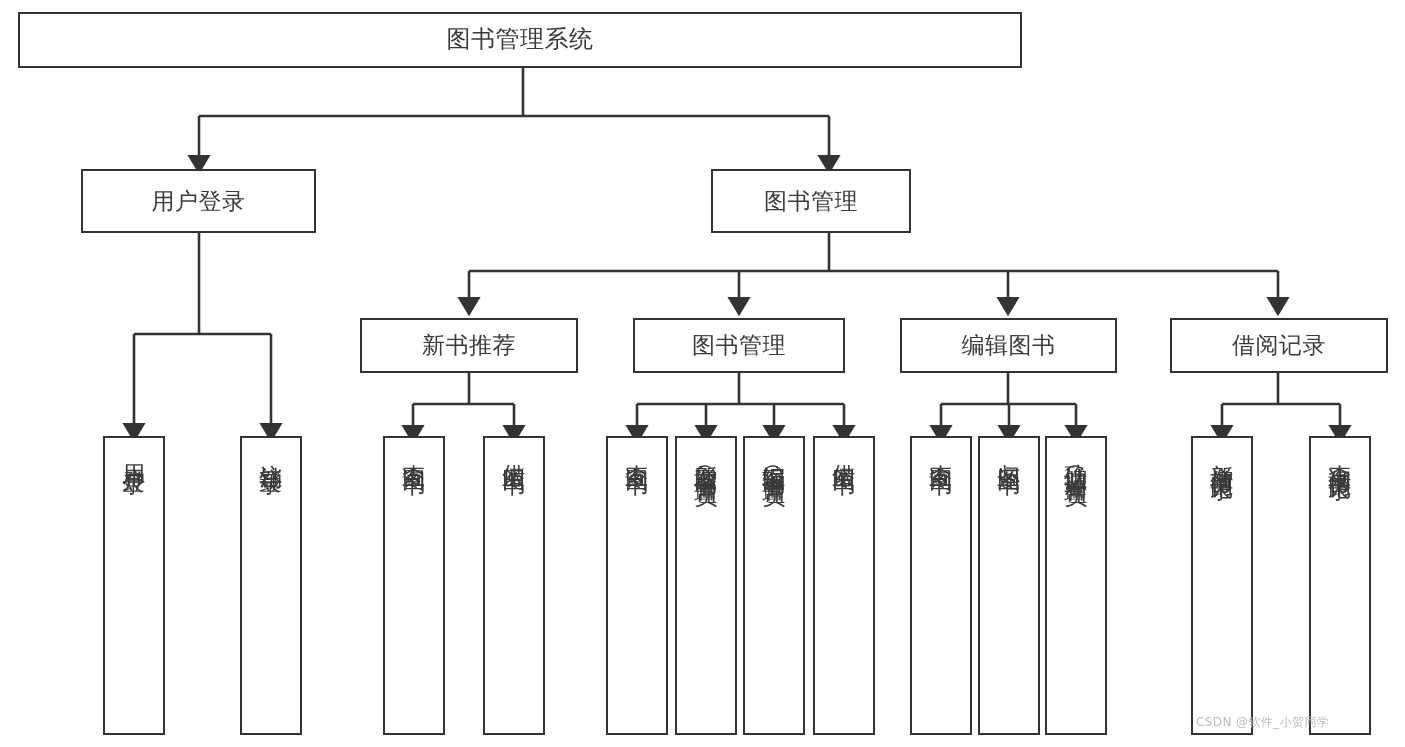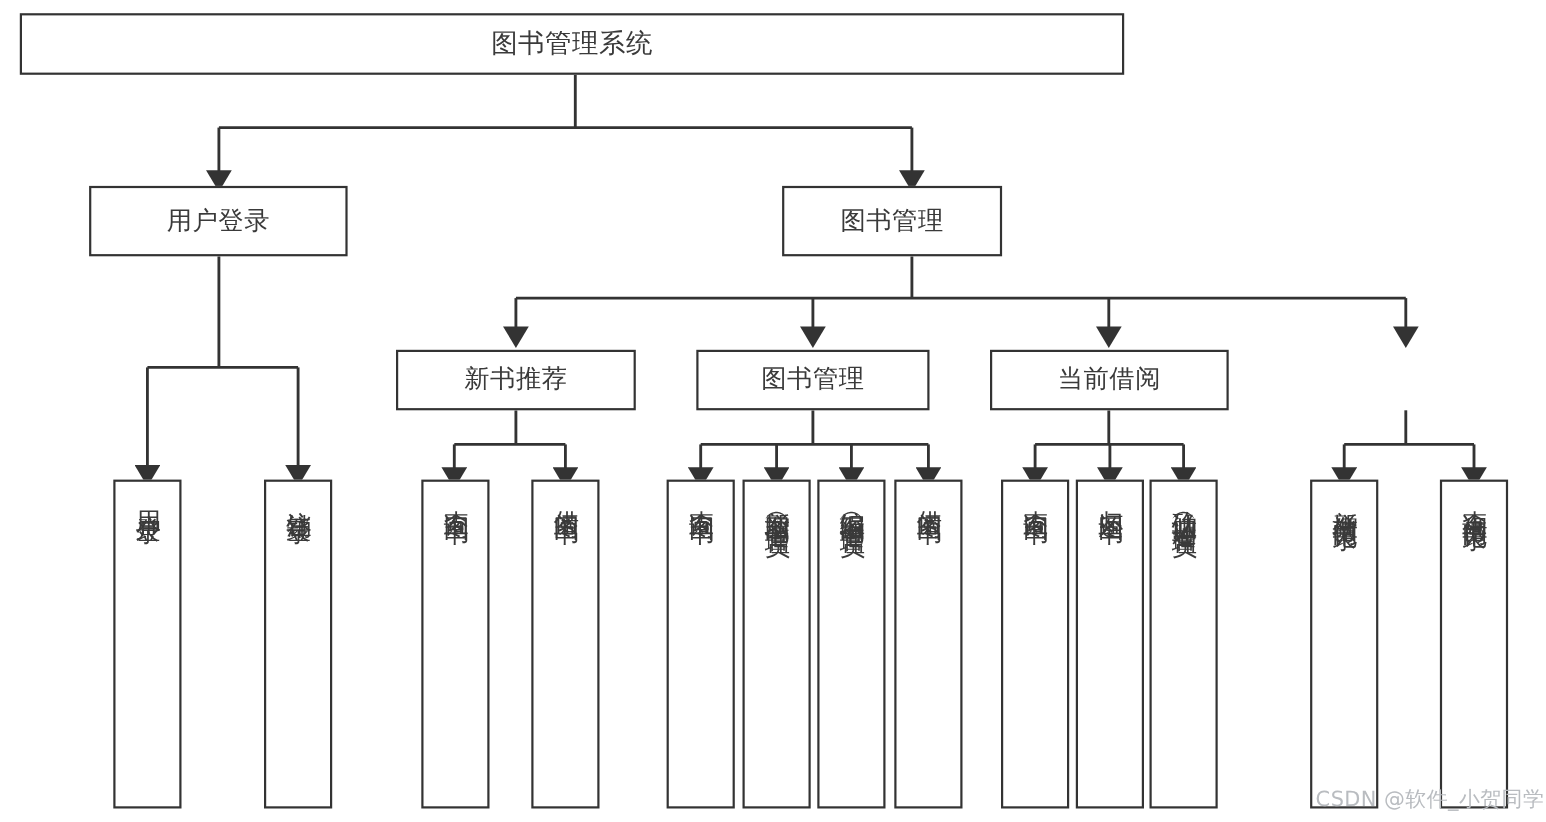--- a/index.html
+++ b/index.html
@@ -56,21 +56,21 @@
     writing-mode: vertical-rl;
     text-orientation: upright;
     font-size: 23px;
     letter-spacing: 3px;
     white-space: normal;
   }
   .watermark {
     position: absolute;
     left: 1196px;
     top: 714px;
-    font-size: 19px;
+    font-size: 12px;
     color: #b9bcc0;
     letter-spacing: 0.4px;
     white-space: nowrap;
     pointer-events: none;
   }
 </style>
 </head>
 <body>
 
 <div id="diagram-root">
@@ -136,21 +136,24 @@
     <span class="label">图书管理</span>
   </div>
 
   <div class="node horiz" style="left:360px; top:318px; width:218px; height:55px;">
     <span class="label">新书推荐</span>
   </div>
   <div class="node horiz" style="left:633px; top:318px; width:212px; height:55px;">
     <span class="label">图书管理</span>
   </div>
   <div class="node horiz" style="left:900px; top:318px; width:217px; height:55px;">
-    <span class="label">当前借阅</span>
+    <span class="label">编辑图书</span>
+  </div>
+  <div class="node horiz" style="left:1170px; top:318px; width:218px; height:55px;">
+    <span class="label">借阅记录</span>
   </div>
 
   <div class="node vert" style="left:103px; top:436px; width:62px; height:299px;">
     <span class="label">用户登录</span>
   </div>
   <div class="node vert" style="left:240px; top:436px; width:62px; height:299px;">
     <span class="label">注销登录</span>
   </div>
 
   <div class="node vert" style="left:383px; top:436px; width:62px; height:299px;">

